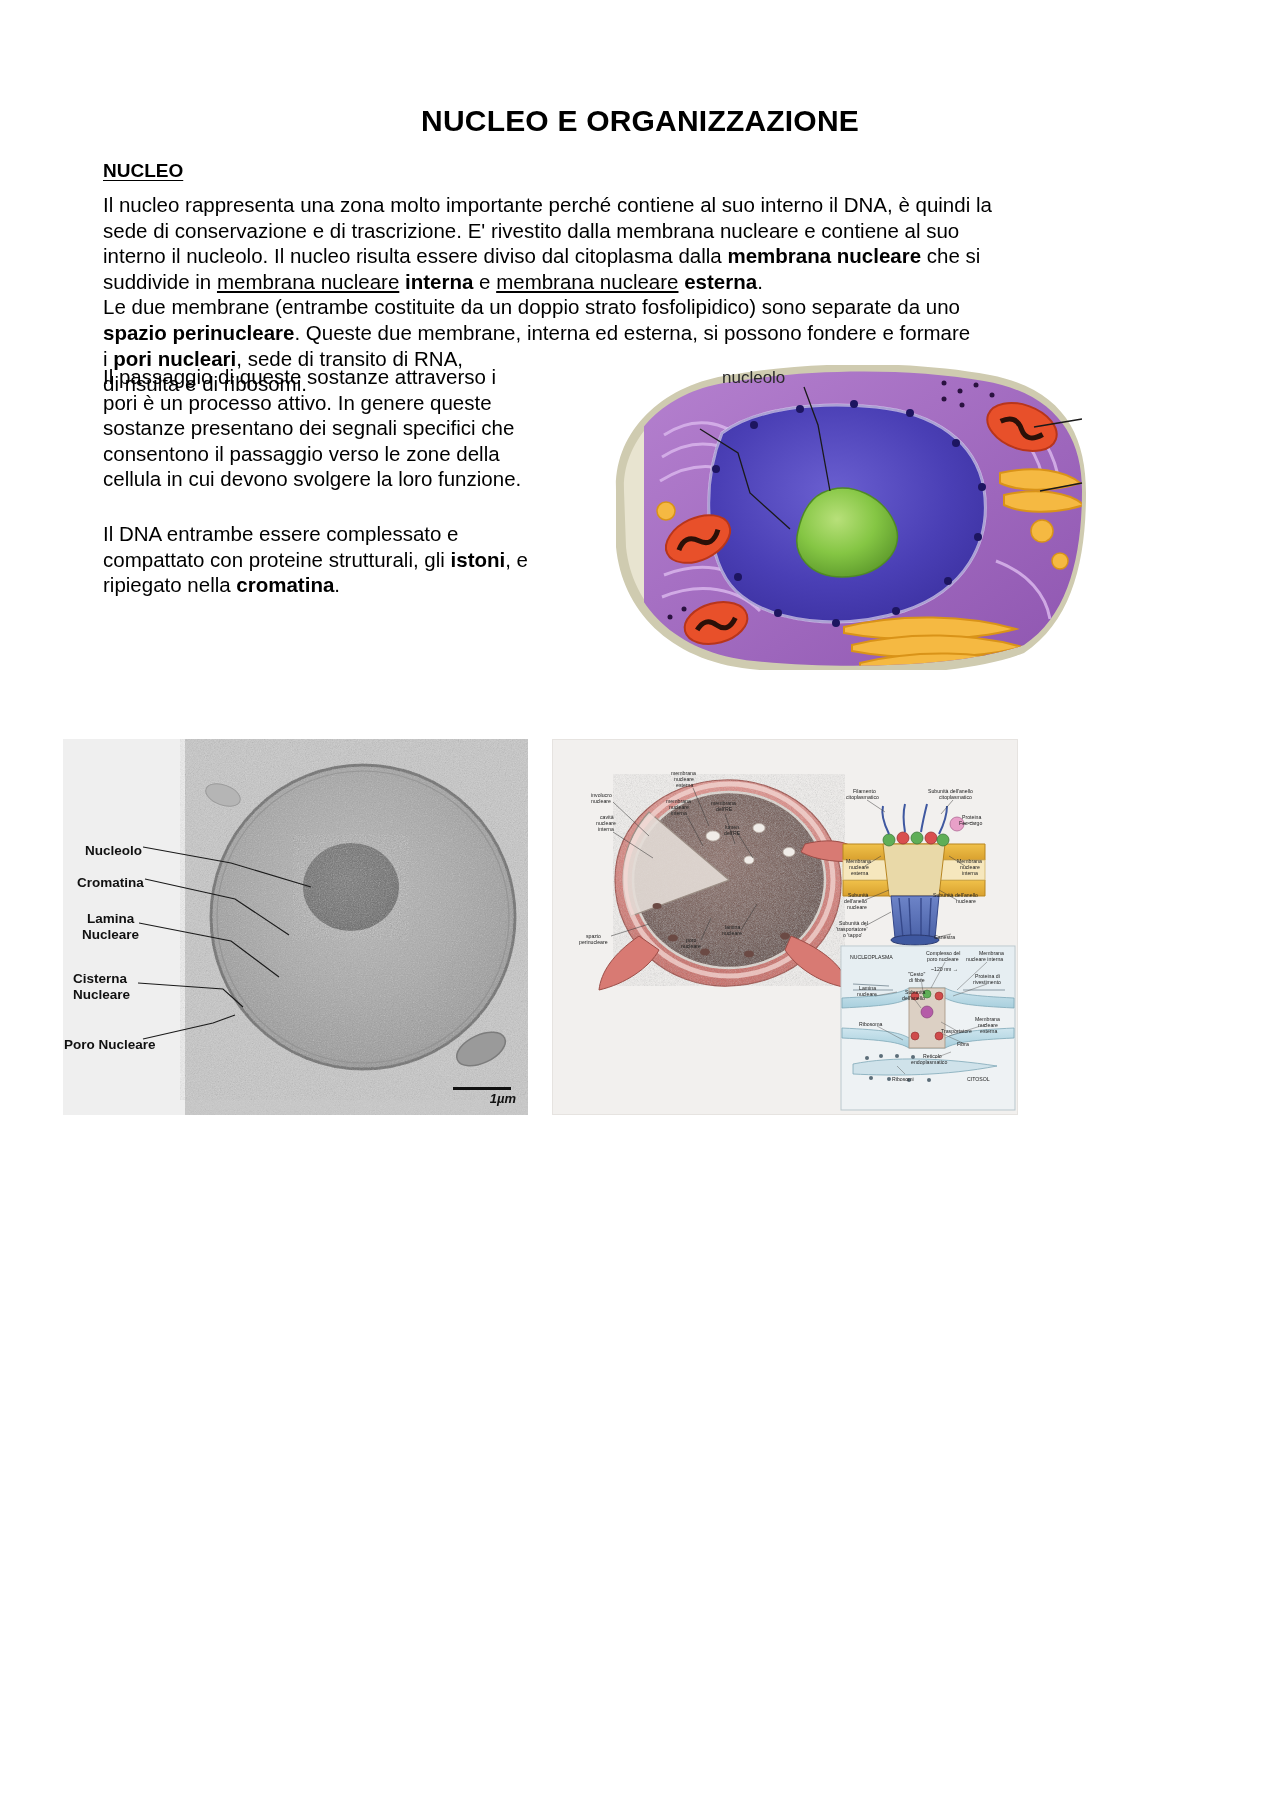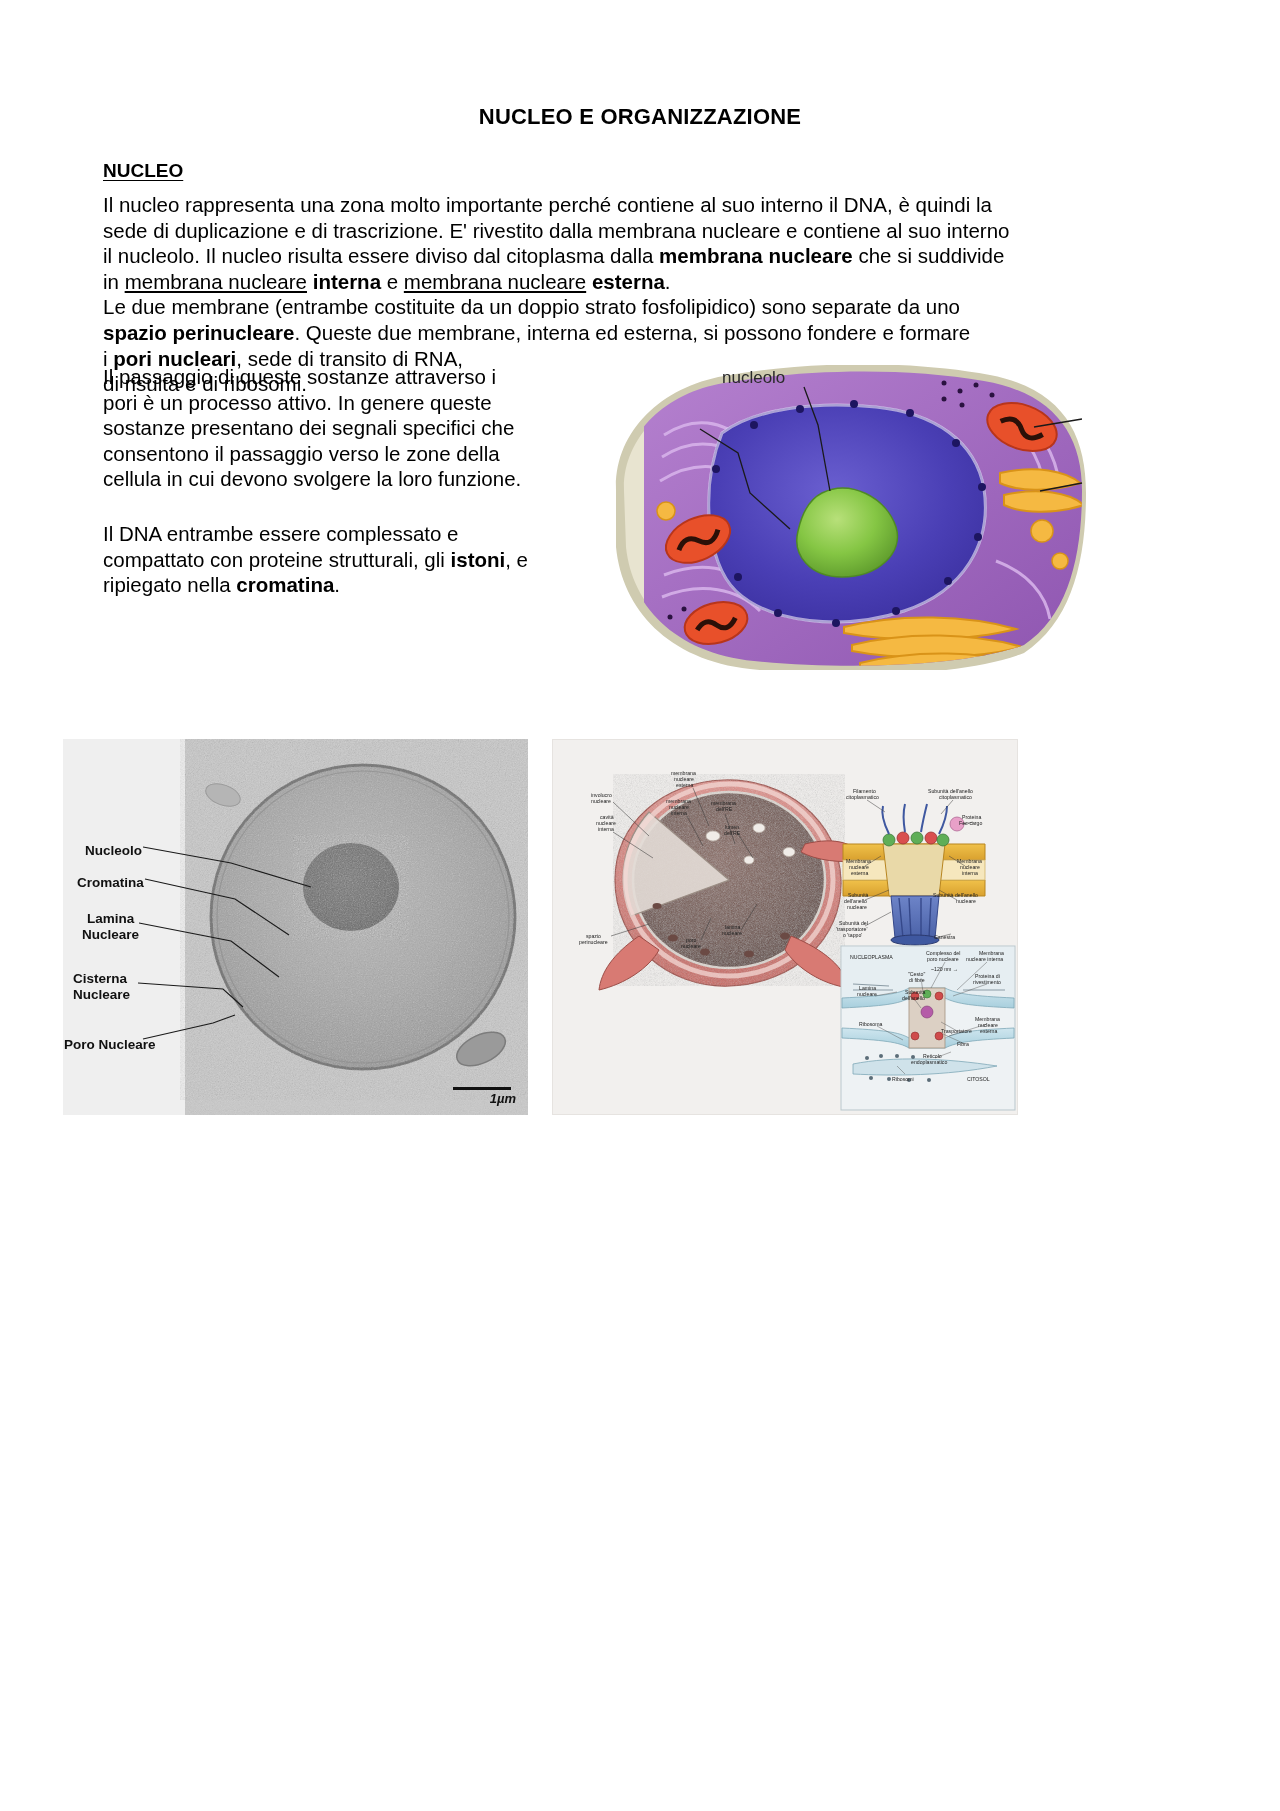--- a/index.html
+++ b/index.html
@@ -20,21 +20,21 @@
     overflow: hidden;
   }
 
   
   .doc-title {
     position: absolute;
     left: 0;
     top: 104px;
     width: 1280px;
     text-align: center;
-    font-size: 22px;
+    font-size: 30px;
     font-weight: bold;
     letter-spacing: 0.2px;
   }
 
   
   .section-heading {
     position: absolute;
     left: 103px;
     top: 160px;
     font-size: 19px;
@@ -160,21 +160,21 @@
 <body>
 
 <div class="page">
 
   <div class="doc-title">NUCLEO E ORGANIZZAZIONE</div>
 
   <div class="section-heading">NUCLEO</div>
 
   <div class="body-block full-width-text">
     <span>Il nucleo rappresenta una zona molto importante perché contiene al suo interno il DNA, è quindi la</span>
-    <span>sede di duplicazione e di trascrizione. E' rivestito dalla membrana nucleare e contiene al suo</span>
+    <span>sede di conservazione e di trascrizione. E' rivestito dalla membrana nucleare e contiene al suo</span>
     <span>interno il nucleolo. Il nucleo risulta essere diviso dal citoplasma dalla </span><b>membrana nucleare</b><span> che si</span>
     <span>suddivide in </span><u>membrana nucleare</u><span> </span><b>interna</b><span> e </span><u>membrana nucleare</u><span> </span><b>esterna</b><span>.</span><br>
     <span>Le due membrane (entrambe costituite da un doppio strato fosfolipidico) sono separate da uno</span>
     <b>spazio perinucleare</b><span>. Queste due membrane, interna ed esterna, si possono fondere e formare</span><br>
     <span>i </span><b>pori nucleari</b><span>, sede di transito di RNA,</span><br>
     <span>di risulta e di ribosomi.</span>
   </div>
 
   <div class="body-block narrow-text">Il passaggio di queste sostanze attraverso i pori è un processo attivo. In genere queste sostanze presentano dei segnali specifici che consentono il passaggio verso le zone della cellula in cui devono svolgere la loro funzione.</div>
 

